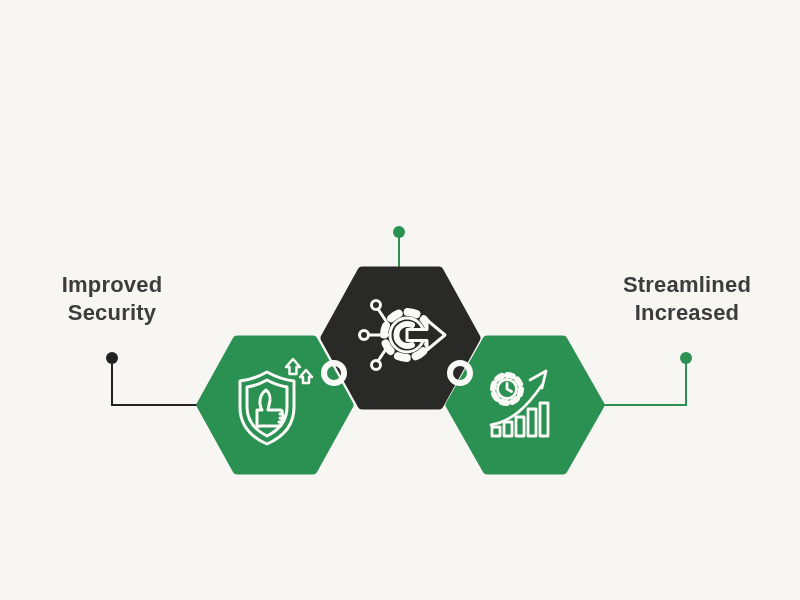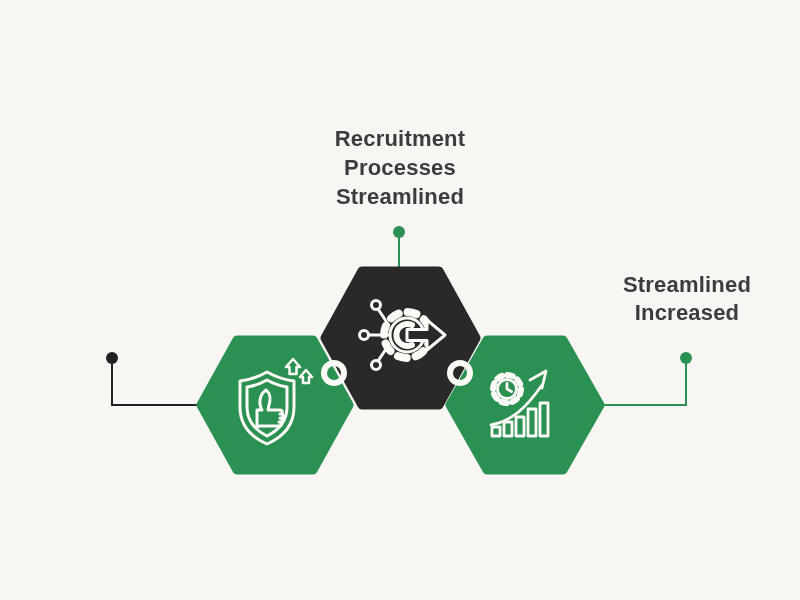--- a/index.html
+++ b/index.html
@@ -24,24 +24,23 @@
   .ring {
     position:absolute; width:14px; height:14px; border-radius:50%;
     border:6px solid var(--white,#fbfaf7); background:transparent;
   }
 </style>
 </head>
 <body>
 
 <div class="canvas">
 
-  <div class="label" style="left:270px; top:124px; width:260px; line-height:29px;">Recruitment
-Processes
-Streamlined</div>
 
+  <div class="label" style="left:12px; top:271px; width:200px;">Improved
+Security</div>
 
   <div class="label" style="left:577px; top:271px; width:220px;">Streamlined
 Increased</div>
 
   <div class="dot green" style="left:393px; top:226px;"></div>
   <div class="line green" style="left:398px; top:232px; width:2px; height:38px;"></div>
 
   <div class="dot dark" style="left:106px; top:352px;"></div>
   <div class="line dark" style="left:111px; top:358px; width:2px; height:48px;"></div>
   <div class="line dark" style="left:111px; top:404px; width:89px; height:2px;"></div>

